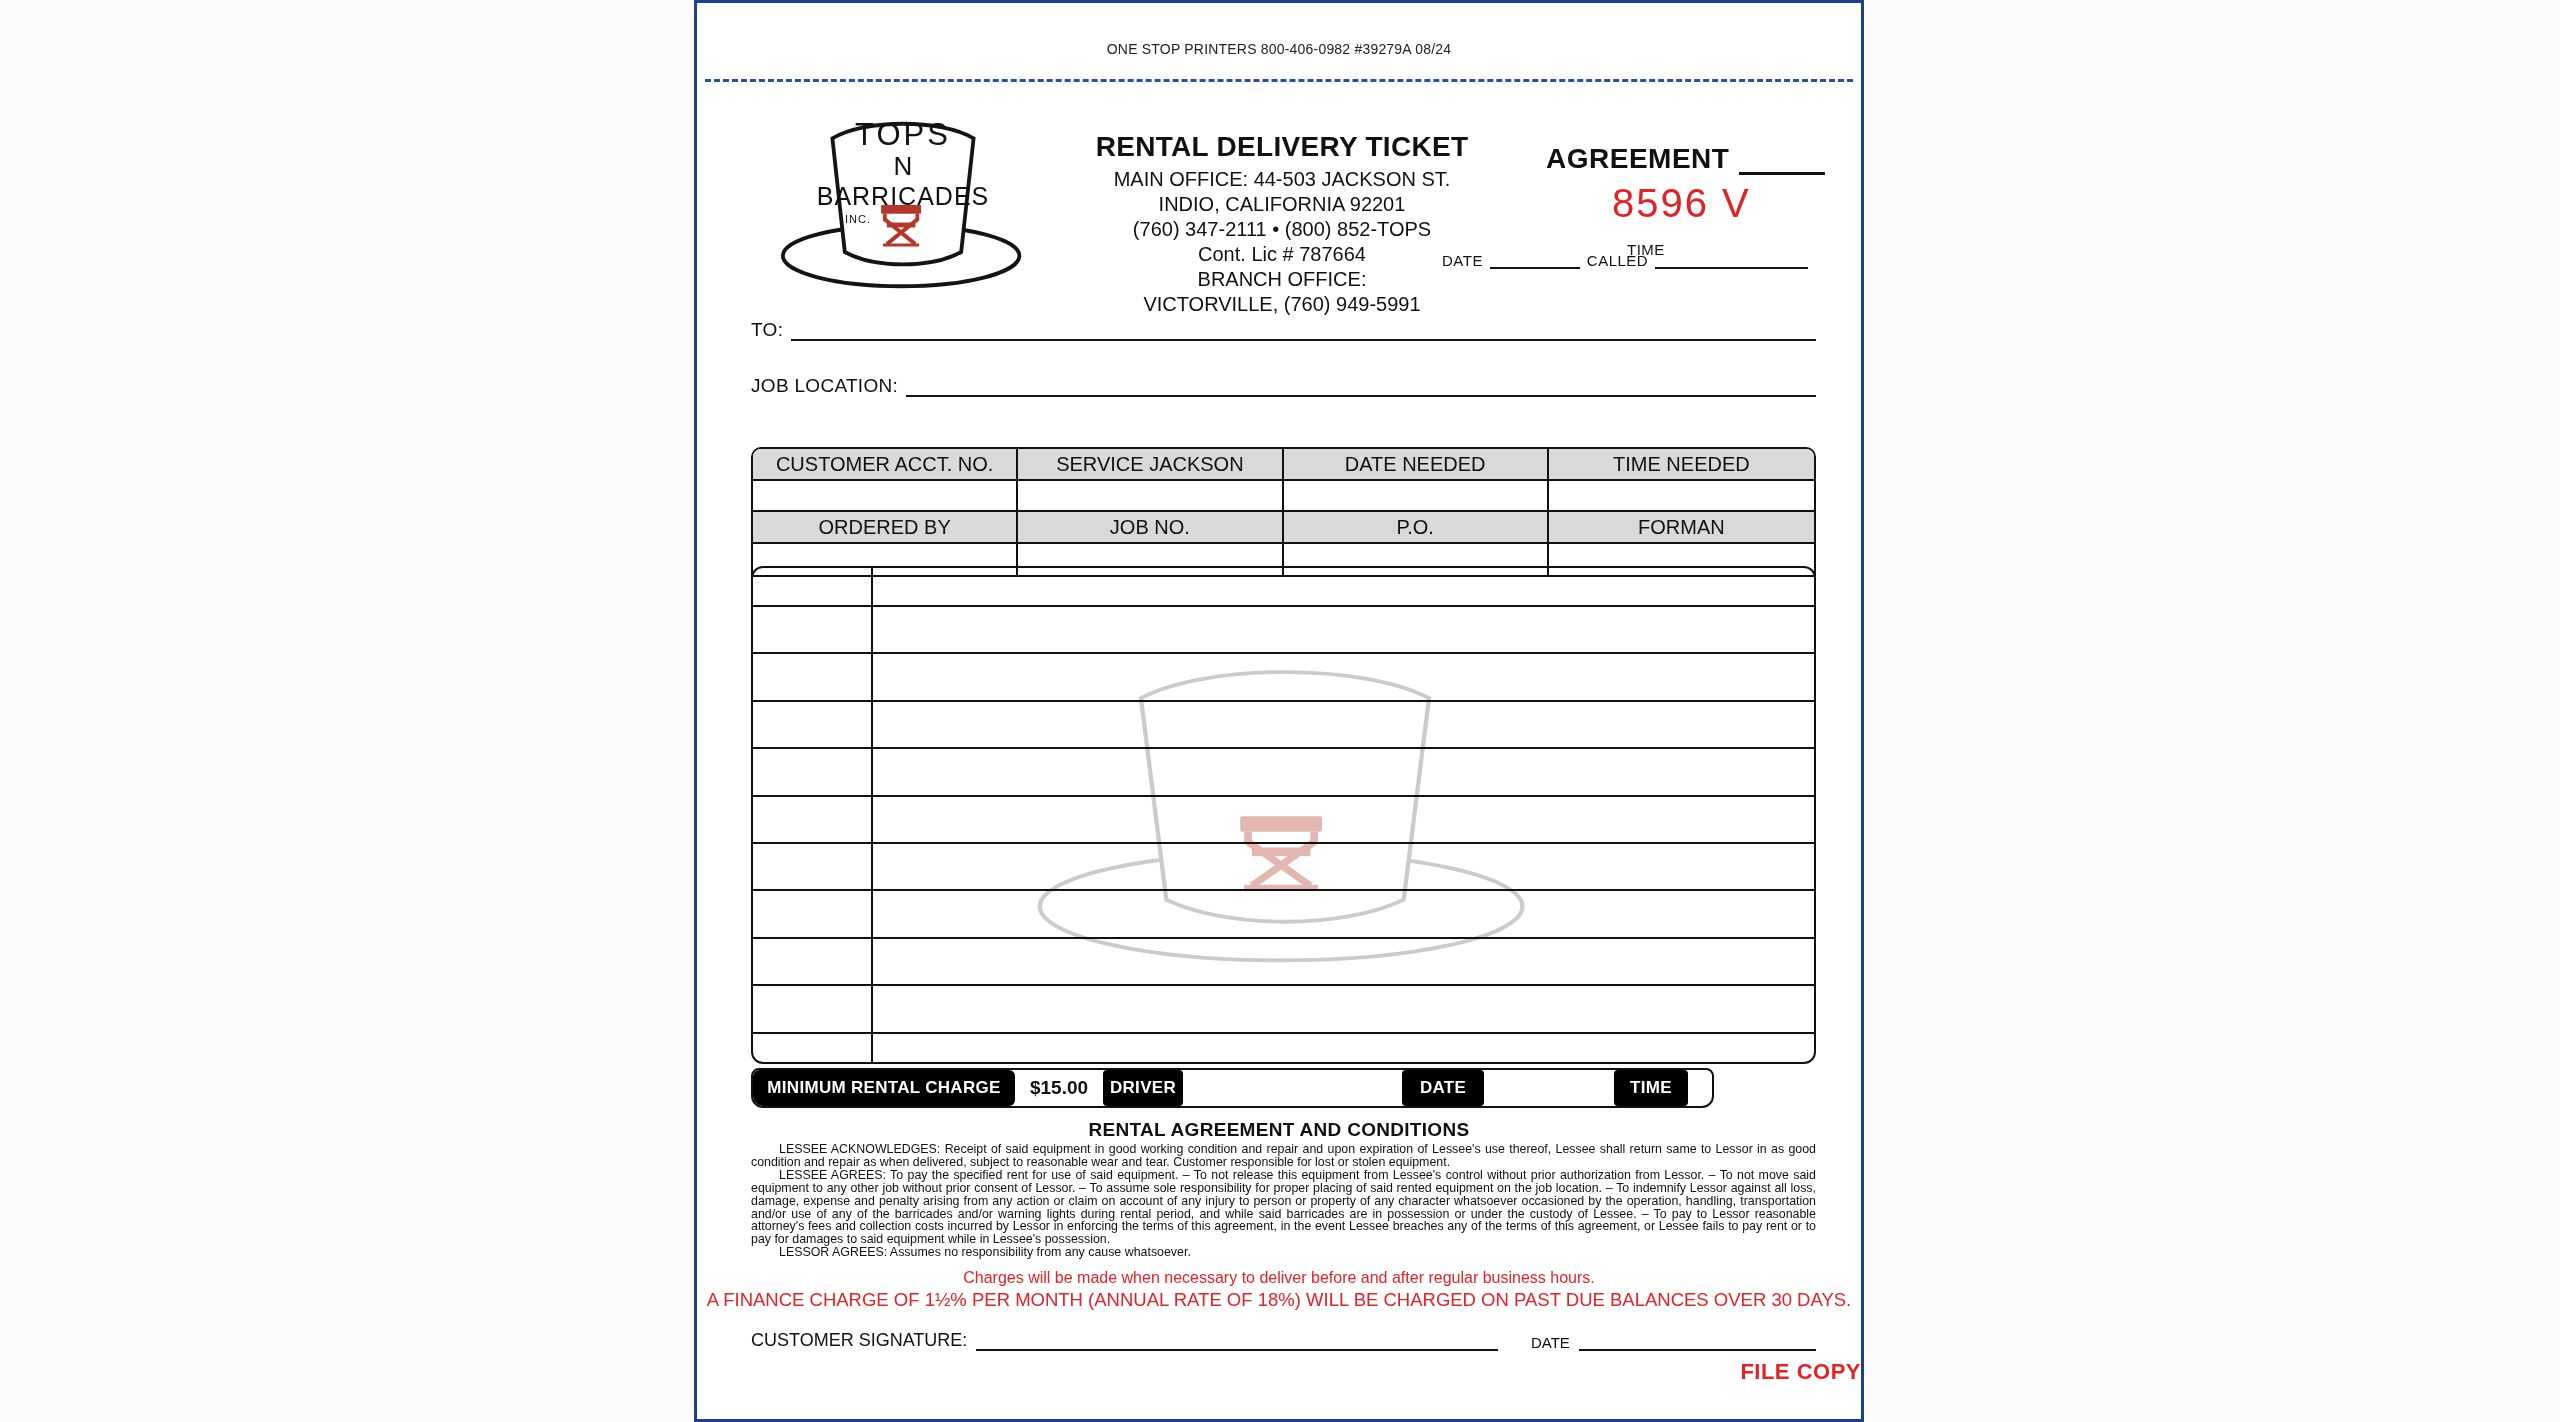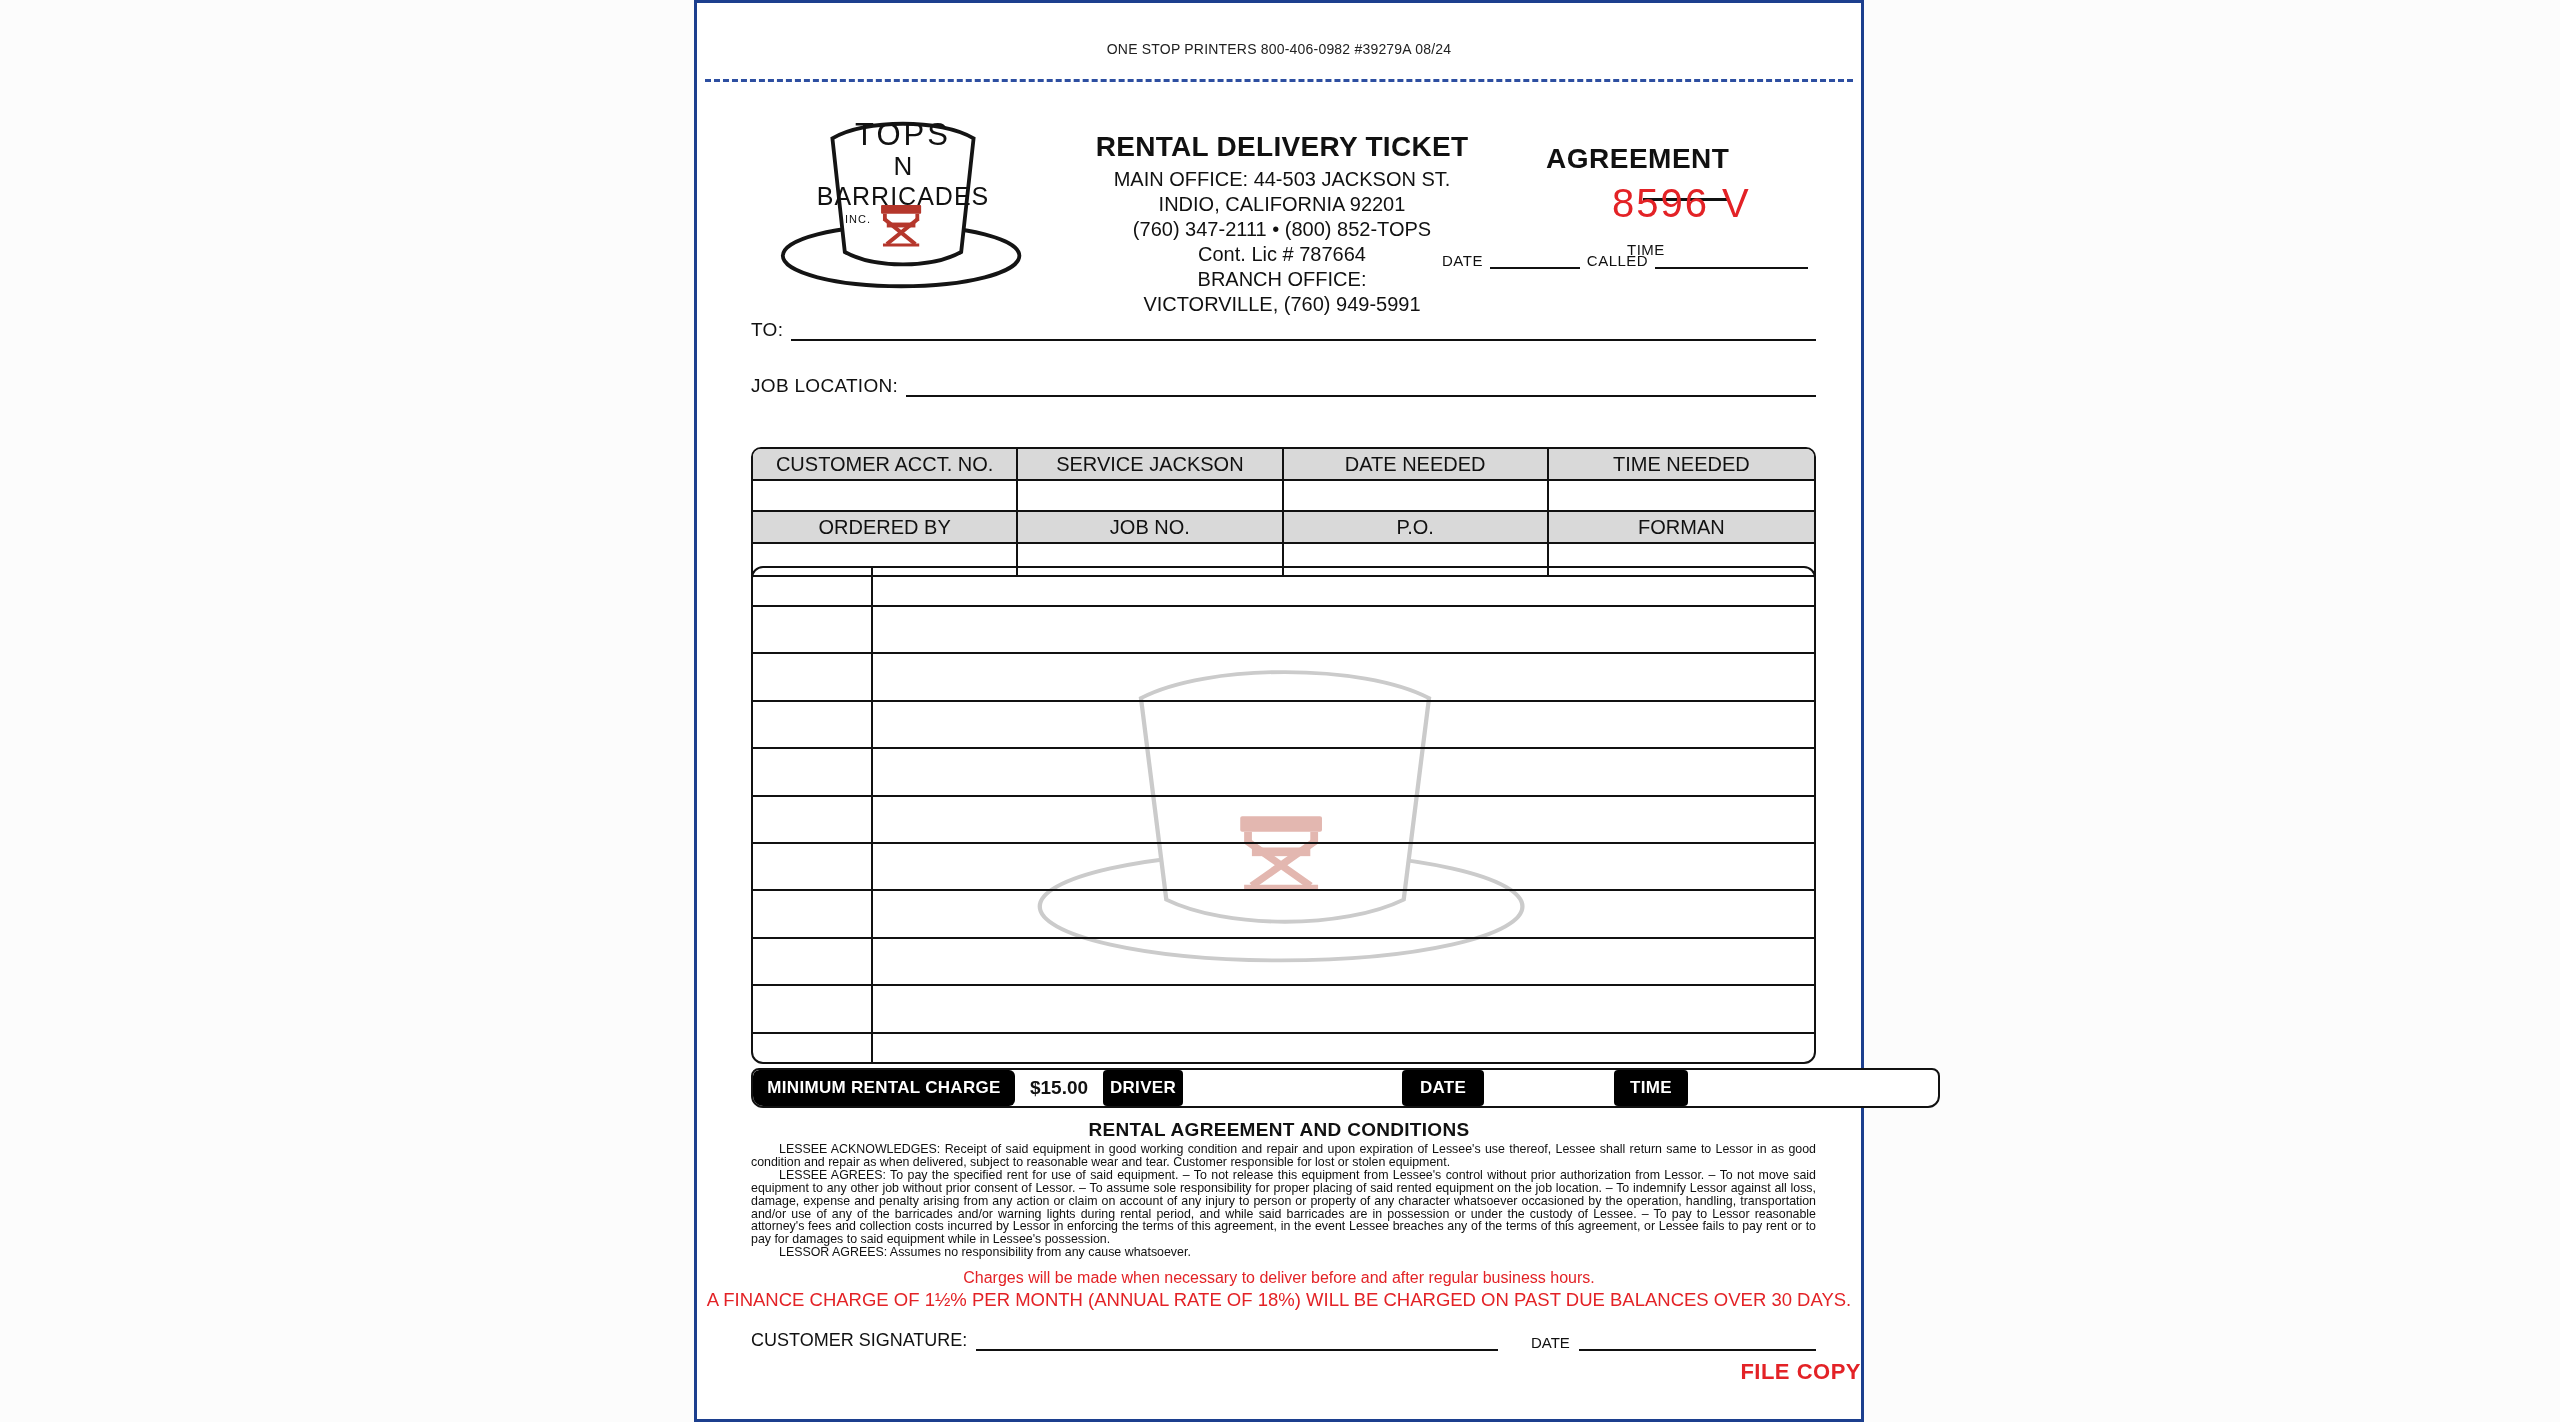--- a/index.html
+++ b/index.html
@@ -39,21 +39,21 @@
   .watermark { color:#cbcbcb; position:absolute; }
   .watermark .chair-fill { fill:#e3b7b0; }
   .watermark .chair-stroke { stroke:#e3b7b0; fill:none; }
 
   
   .title-block { position:absolute; left:340px; top:128px; width:490px; text-align:center; }
   .doc-title { font-size:28px; font-weight:bold; letter-spacing:.3px; margin-bottom:4px; }
   .addr-line { font-size:20px; line-height:25px; }
 
   
-  .agr-label-row { position:absolute; left:849px; top:140px; display:flex; align-items:flex-end;flex-direction:column; }
+  .agr-label-row { position:absolute; left:849px; top:140px; display:flex; align-items:flex-end; }
   .agr-label { font-size:28px; font-weight:bold; letter-spacing:.5px; }
   .agr-blank { display:inline-block; width:86px; border-bottom:3px solid #111; margin-left:10px; height:26px; }
   .agr-number { position:absolute; left:915px; top:178px; font-size:40px; color:#e32226; letter-spacing:2px;text-align:right; }
   .time-called-label { position:absolute; left:930px; top:238px; font-size:15px; letter-spacing:.5px; }
   .date-called-row { position:absolute; left:745px; top:246px; width:366px; display:flex; align-items:flex-end; gap:7px; }
   .dc-label { font-size:15px; letter-spacing:.5px; }
   .dc-line { border-bottom:2px solid #111; height:20px; }
   .dc-line1 { flex:1; } .dc-line2 { flex:1.7; }
 
   
@@ -77,21 +77,21 @@
   
   .item-grid {
     position:absolute; left:54px; top:563px; width:1065px; height:498px;
     border:2px solid #111; border-radius:12px;
   }
   .vdiv { position:absolute; left:118px; top:0; bottom:0; border-left:2px solid #111; }
   .hline { position:absolute; left:0; right:0; border-top:2px solid #111; }
 
   
   .bottom-bar {
-    position:absolute; left:54px; top:1065px; width:1189px; height:40px;
+    position:absolute; left:54px; top:1065px; width:963px; height:40px;
     border:2px solid #111; border-radius:8px 8px 12px 12px; overflow:hidden;
     display:flex; align-items:stretch; background:#fff;
   }
   .bb-black { background:#000; color:#fff; font-weight:bold; font-size:17px;
               display:flex; align-items:center; justify-content:center; letter-spacing:.3px; }
   .bb-white { display:flex; align-items:center; justify-content:center; }
   .bb-min   { width:262px; border-radius:6px; }
   .bb-price { width:88px; font-weight:bold; font-size:19px; }
   .bb-driver{ width:80px; border-radius:4px; }
   .bb-gap1  { width:219px; }

